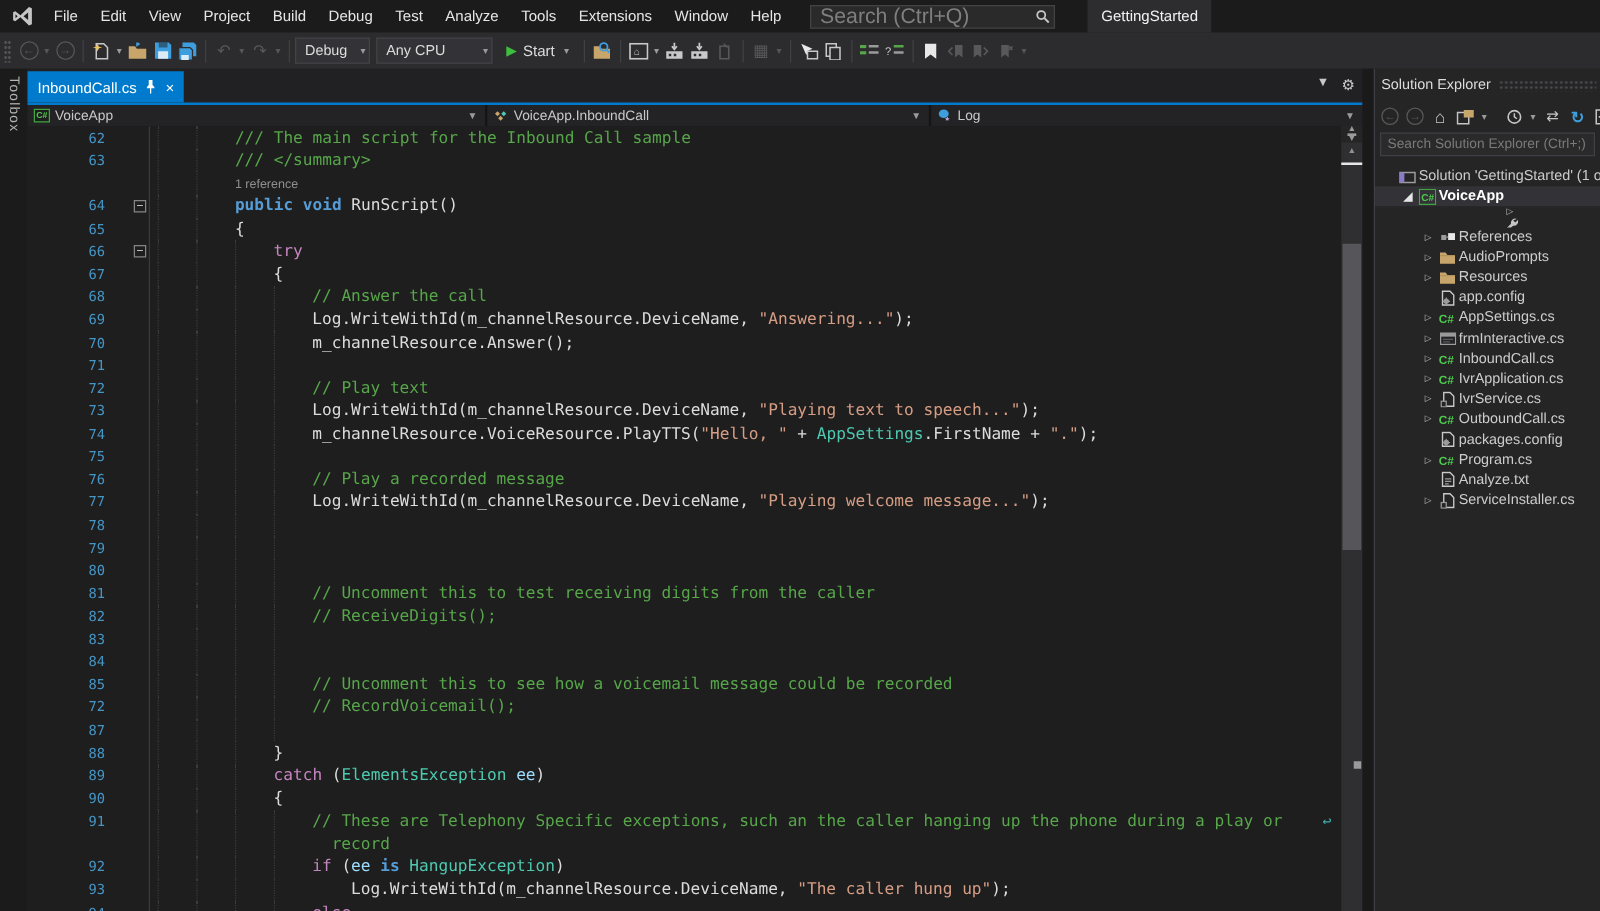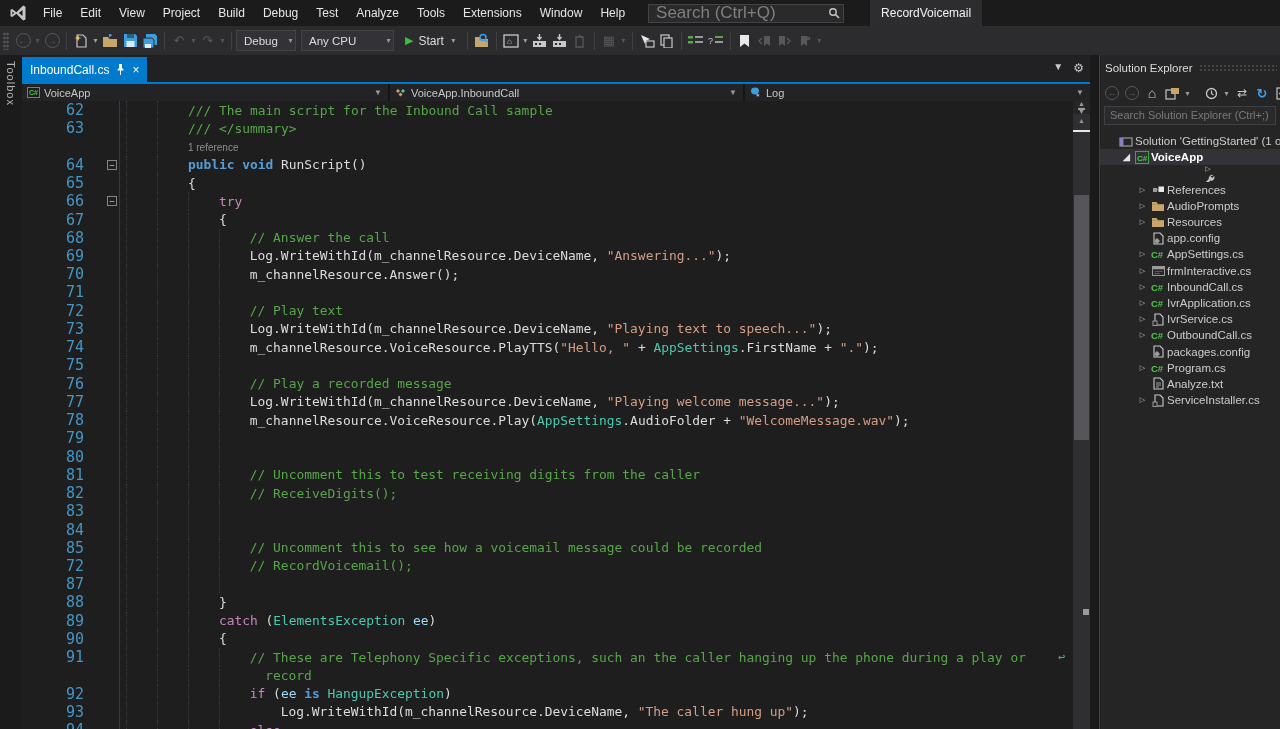--- a/index.html
+++ b/index.html
@@ -46,21 +46,21 @@
   .nav-seg { display:flex; align-items:center; font-size:11px; color:#C8C8C8; border-right:2px solid #151516; background:#232325; }
   .nav-seg .lbl { padding-left:4px; }
   .nav-caret { margin-left:auto; padding-right:6px; font-size:8px; color:#9A9A9A; }
   .nav-icon { margin-left:5px; display:flex; }
   .csbadge { border:1px solid #3FA63F; color:#4EC94E; font-size:7px; font-weight:bold; padding:0 1px; line-height:9px; background:#1E1E1E; }
 
   
   .code { position:absolute; top:101px; left:22px; width:1051px; height:628px; background:#1E1E1E; overflow:hidden; }
   .fold-line { position:absolute; left:97px; top:0; bottom:0; width:1px; background:#3A3A3C; }
   .code-row { position:relative; height:18.24px; display:flex; align-items:center; font-family:"DejaVu Sans Mono", monospace; font-size:12.9px; }
-  .lnum { width:62px; text-align:right; color:#4596C7; flex:none; font-size:15px; }
+  .lnum { width:62px; text-align:right; color:#4596C7; flex:none; font-size:11px; }
   .fold-m { width:42px; flex:none; height:100%; position:relative; z-index:2; }
   .fold-box { position:absolute; left:23px; top:4px; width:10px; height:10px; border:1px solid #858585; background:#1E1E1E; color:#C8C8C8; font-size:9px; line-height:8px; text-align:center; }
   .code-text { white-space:pre; flex:none; z-index:2; }
   .guide { position:absolute; top:0; bottom:0; width:0; border-left:1px dotted #3A3A3E; z-index:1; }
   .wrap-glyph { position:absolute; left:1036px; color:#3FA8A8; font-size:12px; }
   .c  { color:#57A64A; }
   .k  { color:#569CD6;font-weight:bold; }
   .ck { color:#C586C0; }
   .s  { color:#D69D85; }
   .t  { color:#4EC9B0; }
@@ -118,21 +118,21 @@
     </div>
   <div class="search-box">
     <span class="search-text">Search (Ctrl+Q)</span>
     <span class="search-mag">
       <svg width="12" height="12" viewBox="0 0 12 12">
           <circle cx="5" cy="5" r="3.2" fill="none" stroke="#C8C8C8" stroke-width="1.4"></circle>
           <line x1="7.5" y1="7.5" x2="11" y2="11" stroke="#C8C8C8" stroke-width="1.6"></line>
         </svg>
     </span>
   </div>
-  <div class="title-solution">RecordVoicemail</div>
+  <div class="title-solution">GettingStarted</div>
 </div>
 
 <div class="toolbar">
   <span class="grip"></span>
   <span class="tb-icon disabled">
       <span class="tb-circle">←</span>
     </span>
   <span class="tb-caret disabled">▾</span>
   <span class="tb-icon disabled">
       <span class="tb-circle">→</span>
@@ -480,21 +480,20 @@
         <span class="fold-m"></span>
         <span class="code-text" style="padding-left: 123.84px;"><span class="p">Log.WriteWithId(m_channelResource.DeviceName, </span><span class="s">"Playing welcome message..."</span><span class="p">);</span></span>
       </div>
       <div class="code-row">
         <span class="guide" style="left: 104px;"></span>
         <span class="guide" style="left: 134.96px;"></span>
         <span class="guide" style="left: 165.92px;"></span>
         <span class="guide" style="left: 196.88px;"></span>
         <span class="lnum">78</span>
         <span class="fold-m"></span>
-        <span class="code-text" style="padding-left: 123.84px;"><span class="p">m_channelResource.VoiceResource.Play(</span><span class="t">AppSettings</span><span class="p">.AudioFolder + </span><span class="s">"WelcomeMessage.wav"</span><span class="p">);</span></span>
       </div>
       <div class="code-row">
         <span class="guide" style="left: 104px;"></span>
         <span class="guide" style="left: 134.96px;"></span>
         <span class="guide" style="left: 165.92px;"></span>
         <span class="guide" style="left: 196.88px;"></span>
         <span class="lnum">79</span>
         <span class="fold-m"></span>
         <span class="code-text" style="padding-left: 123.84px;"></span>
       </div>

